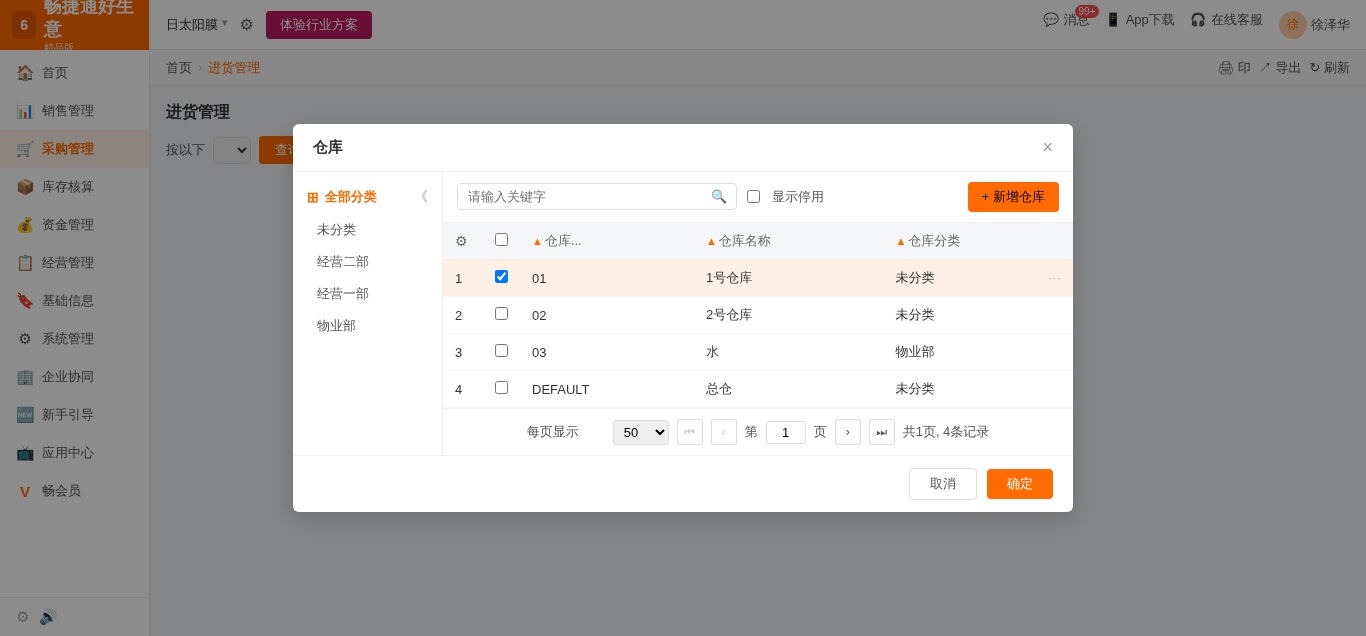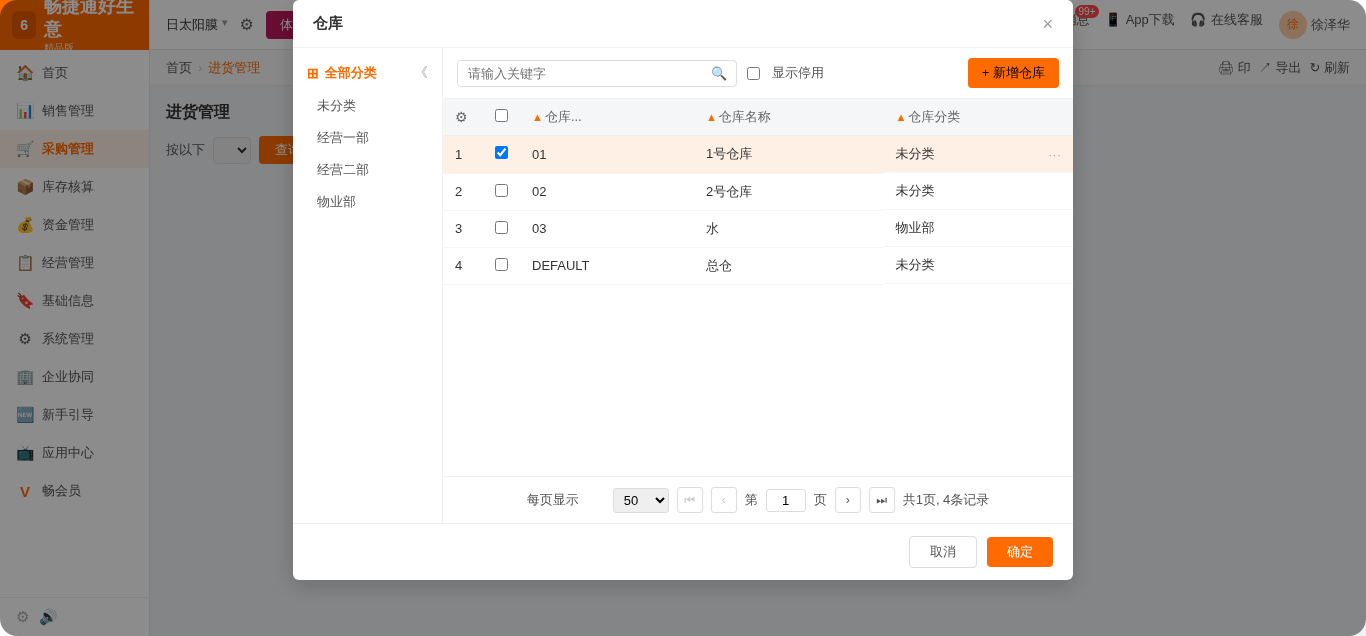--- a/index.html
+++ b/index.html
@@ -103,23 +103,22 @@
     .filter-bar select, .filter-bar input {
       border: 1px solid #ddd; border-radius: 4px; padding: 4px 8px; font-size: 13px; color: #333;
     }
     .btn-query { background: #ff6b00; color: #fff; border: none; border-radius: 4px; padding: 5px 16px; font-size: 13px; cursor: pointer; }
     .btn-settings { background: #fff; color: #555; border: 1px solid #ddd; border-radius: 4px; padding: 5px 12px; font-size: 13px; cursor: pointer; }
 
     
     .modal-overlay {
       position: fixed; top: 0; left: 0; right: 0; bottom: 0;
       background: rgba(0,0,0,0.45);
-      display: flex; justify-content: center;
+      display: flex; align-items: center; justify-content: center;
       z-index: 1000;
-      border-radius: 17px;
     }
     .modal {
       background: #fff;
       border-radius: 6px;
       width: 780px;
       max-height: 580px;
       display: flex; flex-direction: column;
       box-shadow: 0 6px 24px rgba(0,0,0,0.18);
     }
     .modal-header {
@@ -344,24 +343,24 @@
       <div class="modal-sidebar">
         <div class="modal-sidebar-header">
           <span class="grid-icon">⊞</span>
           <span>全部分类</span>
           <button class="modal-sidebar-collapse">《</button>
         </div>
         <div class="modal-sidebar-item">
           <span>未分类</span>
         </div>
         <div class="modal-sidebar-item">
+          <span>经营二部</span>
+        </div>
+        <div class="modal-sidebar-item">
           <span>经营一部</span>
-        </div>
-        <div class="modal-sidebar-item">
-          <span>经营二部</span>
         </div>
         <div class="modal-sidebar-item">
           <span>物业部</span>
         </div>
       </div>
 
       <div class="modal-content">
 
         <div class="modal-toolbar">
           <div class="modal-search">

